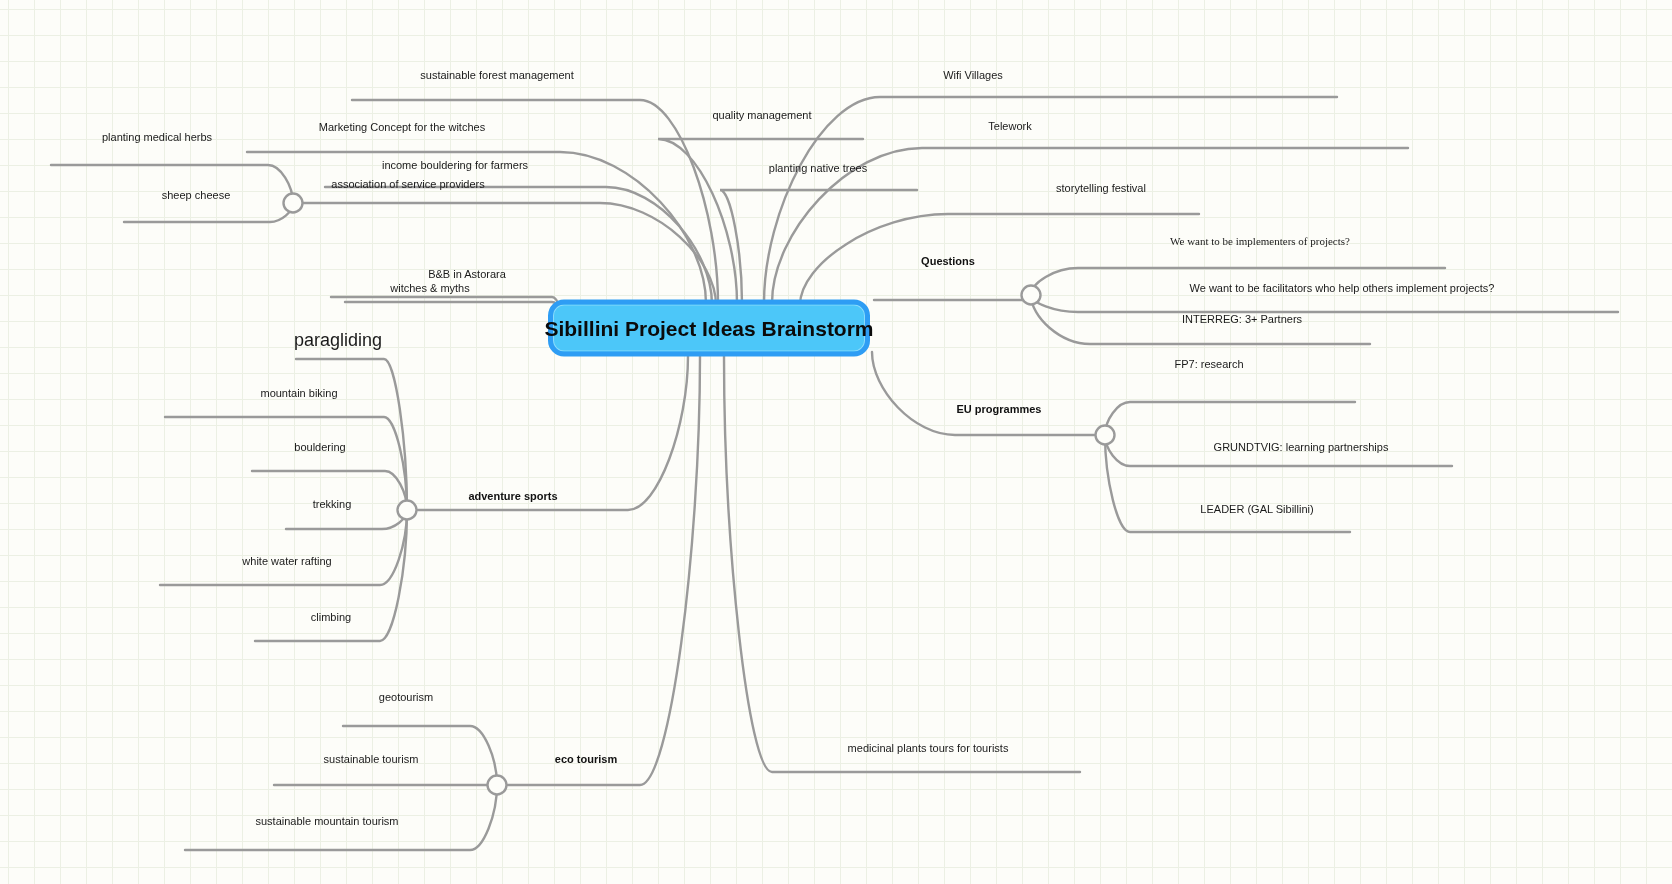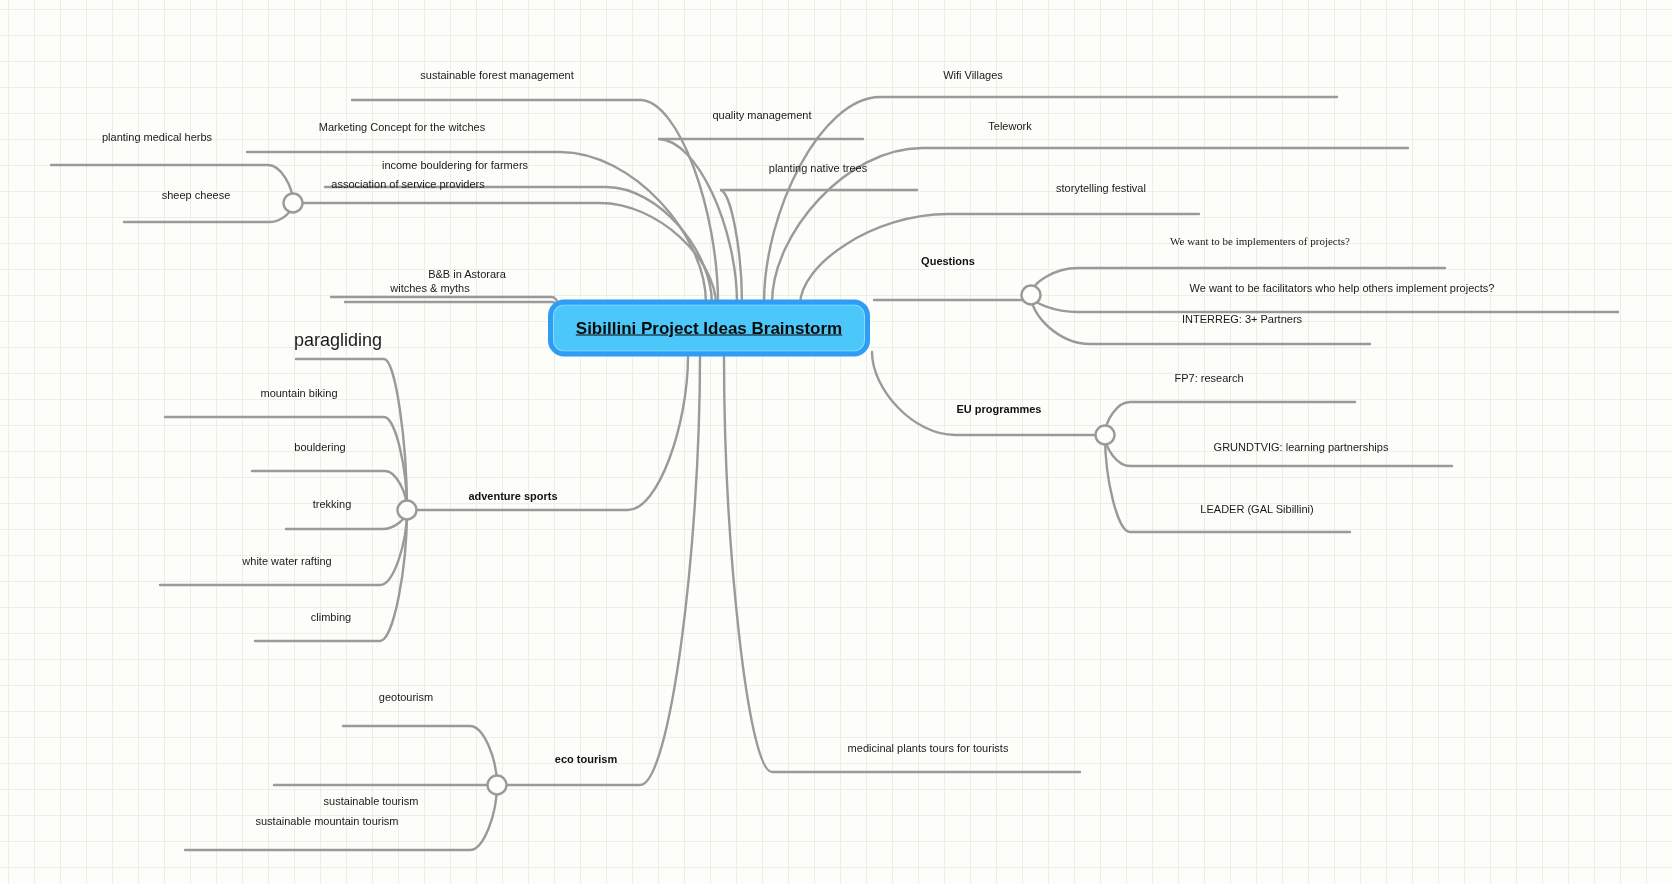--- a/index.html
+++ b/index.html
@@ -19,22 +19,22 @@
     white-space:nowrap;font-size:11px;color:#1a1a1a;line-height:1.1;
     cursor:pointer;
   }
   .lbl.bold{font-weight:700;color:#111;}
   .lbl.small{font-size:18px;}
   #central-node{
     position:absolute;z-index:4;transform:translate(-50%,-50%);
     background:#4CC7F9;border:5px solid #2E9DF4;border-radius:16px;
     box-shadow:inset 0 0 0 1px rgba(255,255,255,.35);
     display:flex;align-items:center;justify-content:center;
-    font-size:17px;font-weight:700;color:#0b0b0b;white-space:nowrap;
-    padding:16px 22px;box-sizing:border-box;cursor:pointer;text-decoration:underline;
+    font-size:21px;font-weight:700;color:#0b0b0b;white-space:nowrap;
+    padding:16px 22px;box-sizing:border-box;cursor:pointer;
   }
 </style>
 </head>
 <body>
 
 <svg id="map-svg" width="1672" height="884" viewBox="0 0 1672 884">
     <path d="M 352 100 L 640 100 C 679 100 718 211.64999999999998 718 303" fill="none" stroke="#9A9A9A" stroke-width="2.4" stroke-linecap="round"></path>
     <path d="M 247 152 L 560 152 C 633 152 706 235.05 706 303" fill="none" stroke="#9A9A9A" stroke-width="2.4" stroke-linecap="round"></path>
     <path d="M 325 187 L 606 187 C 659 187 712 251.35 712 304" fill="none" stroke="#9A9A9A" stroke-width="2.4" stroke-linecap="round"></path>
     <path d="M 293 203 L 600 203 C 658 203 716 259.1 716 305" fill="none" stroke="#9A9A9A" stroke-width="2.4" stroke-linecap="round"></path>
@@ -87,27 +87,27 @@
 <div class="lbl" style="left: 762px; top: 115px;">quality management</div>
 <div class="lbl" style="left: 818px; top: 168px;">planting native trees</div>
 <div class="lbl" style="left: 973px; top: 75px;">Wifi Villages</div>
 <div class="lbl" style="left: 1010px; top: 126px;">Telework</div>
 <div class="lbl" style="left: 1101px; top: 188px;">storytelling festival</div>
 <div class="lbl bold" style="left: 948px; top: 261px;">Questions</div>
 <div class="lbl" style="left: 1260px; top: 241px; font-family: Liberation Serif, serif;">We want to be implementers of projects?</div>
 <div class="lbl" style="left: 1342px; top: 288px;">We want to be facilitators who help others implement projects?</div>
 <div class="lbl" style="left: 1242px; top: 319px;">INTERREG: 3+ Partners</div>
 <div class="lbl bold" style="left: 999px; top: 409px;">EU programmes</div>
-<div class="lbl" style="left: 1209px; top: 378px;">FP7: research</div>
+<div class="lbl" style="left: 1209px; top: 364px;">FP7: research</div>
 <div class="lbl" style="left: 1301px; top: 447px;">GRUNDTVIG: learning partnerships</div>
 <div class="lbl" style="left: 1257px; top: 509px;">LEADER (GAL Sibillini)</div>
 <div class="lbl bold" style="left: 513px; top: 496px;">adventure sports</div>
 <div class="lbl small" style="left: 338px; top: 341px;">paragliding</div>
 <div class="lbl" style="left: 299px; top: 393px;">mountain biking</div>
 <div class="lbl" style="left: 320px; top: 447px;">bouldering</div>
 <div class="lbl" style="left: 332px; top: 504px;">trekking</div>
 <div class="lbl" style="left: 287px; top: 561px;">white water rafting</div>
 <div class="lbl" style="left: 331px; top: 617px;">climbing</div>
 <div class="lbl bold" style="left: 586px; top: 759px;">eco tourism</div>
 <div class="lbl" style="left: 406px; top: 697px;">geotourism</div>
-<div class="lbl" style="left: 371px; top: 759px; margin-top: 42px;">sustainable tourism</div>
+<div class="lbl" style="left: 371px; top: 759px;">sustainable tourism</div>
 <div class="lbl" style="left: 327px; top: 821px;">sustainable mountain tourism</div>
 <div class="lbl" style="left: 928px; top: 748px;">medicinal plants tours for tourists</div>
 
 </body></html>

